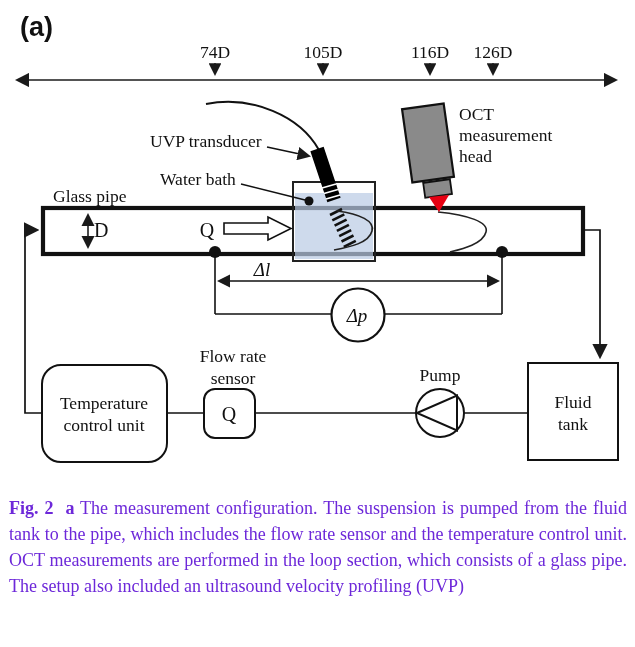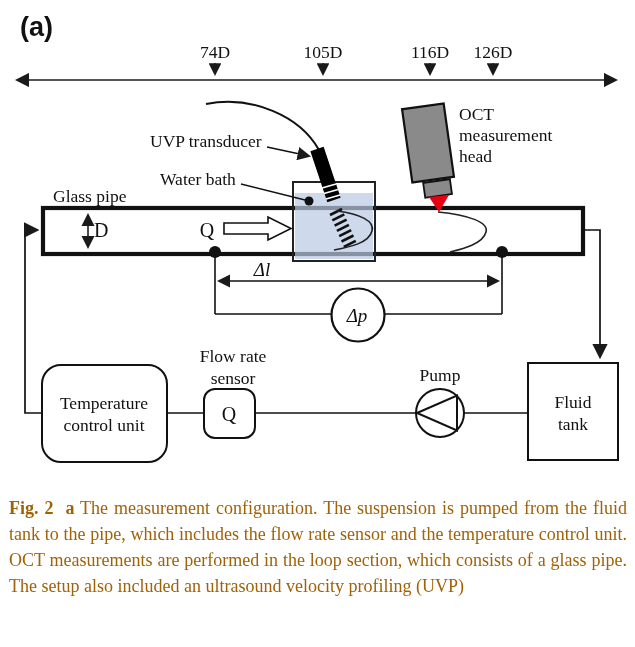--- a/index.html
+++ b/index.html
@@ -6,21 +6,21 @@
   #stage{position:relative;width:635px;height:647px;background:#ffffff;overflow:hidden;
          font-family:"Liberation Serif", serif;}
   #panel-label{position:absolute;left:20px;top:12px;
          font-family:"Liberation Sans", sans-serif;font-weight:bold;font-size:27px;color:#111;}
   #diagram-svg{position:absolute;left:0;top:0;}
   svg text{font-family:"Liberation Serif", serif;fill:#111;}
   .lbl{font-size:17.5px;}
   .lbl-big{font-size:20px;}
   .ital{font-style:italic;font-size:19px;}
   #caption{position:absolute;left:9px;top:496px;width:618px;
-         font-size:18px;line-height:1.44;color:#a16207;text-align:justify;}
+         font-size:18px;line-height:1.44;color:#6d28d9;text-align:justify;}
   #caption .bold{font-weight:bold;}
 </style>
 </head>
 <body>
 
 <div id="stage">
 
   <div id="panel-label">(a)</div>
 
   <svg id="diagram-svg" width="635" height="496" viewBox="0 0 635 496">

